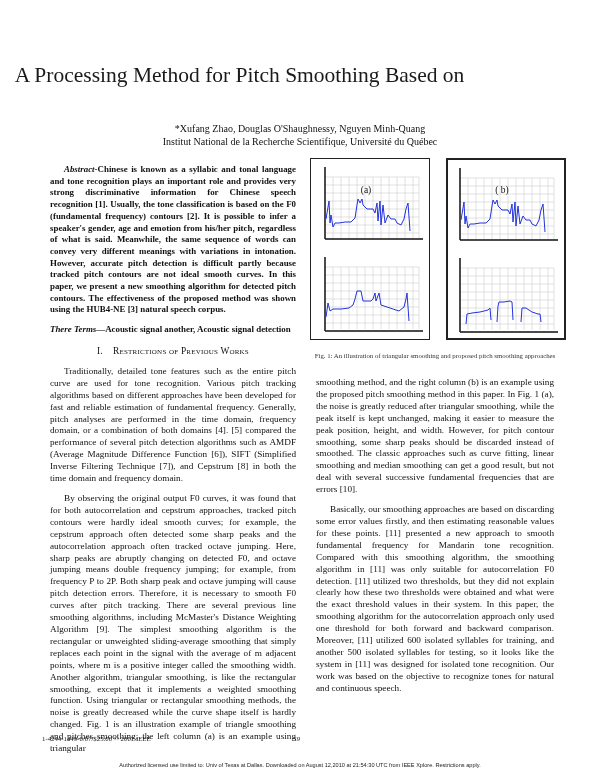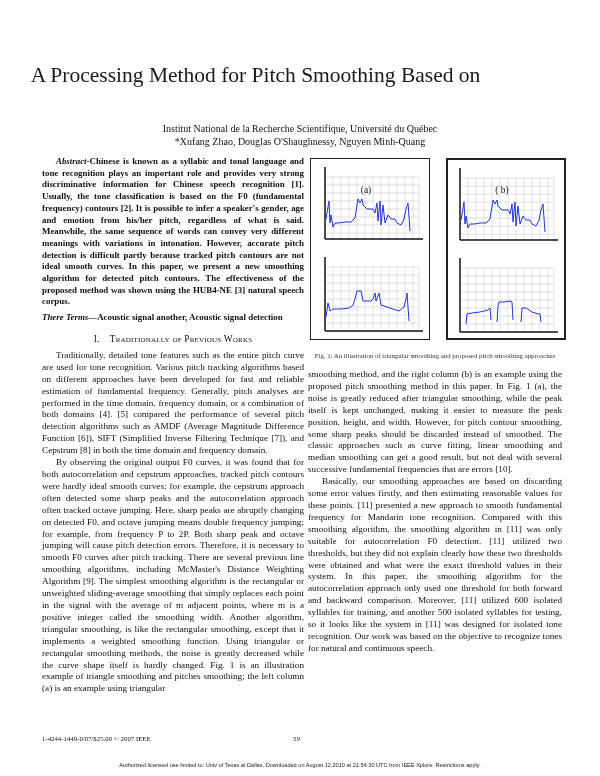--- a/index.html
+++ b/index.html
@@ -1,23 +1,23 @@
 <!DOCTYPE html>
 <html><head>
 <meta charset="utf-8">
 <style>
   html, body { margin: 0; padding: 0; background: #ffffff; }
   body { width: 600px; height: 776px; position: relative; overflow: hidden;
          font-family: "Liberation Serif", "DejaVu Serif", serif; color: #111; }
-  .title { position: absolute; left: 16px; width: 479px; top: 62px; text-align: center;
+  .title { position: absolute; left: 0; width: 479px; top: 62px; text-align: center;
            font-size: 21.5px; line-height: 26px; color: #1a1a1a; }
   .authors { position: absolute; left: 0; width: 600px; top: 122px; text-align: center;
              font-size: 10px; line-height: 13px; }
   .col { position: absolute; font-size: 9.2px; line-height: 11.9px; text-align: justify; }
-  .col p { margin: 0; }
+  .col p { margin: 8px; }
   .left { left: 42px; width: 262px; top: 156px; }
   .right { left: 308px; width: 254px; top: 369px; }
   .abstract { font-weight: bold; text-indent: 14px; font-size: 8.9px; line-height: 11.7px; }
   .abstract i, .index i { font-style: italic; }
   .index { font-weight: bold; margin-top: 4px !important; font-size: 8.9px; }
   .section { text-align: center; margin: 10px 0 4px 0 !important; font-size: 9.4px; letter-spacing: 0.2px; }
   .section .sc { font-variant: small-caps; }
   .indent { text-indent: 14px; }
   .figure { position: absolute; left: 308px; top: 158px; width: 256px; height: 182px; }
   .panel { position: absolute; top: 0; width: 120px; height: 182px; border: 1.5px solid #222; box-sizing: border-box; }
@@ -33,28 +33,28 @@
                  font-family: "Liberation Sans", "DejaVu Sans", sans-serif; font-size: 5.6px; color: #222; }
 </style>
 </head>
 <body>
 
 <div class="title">
   <div>A Processing Method for Pitch Smoothing Based on</div>
 </div>
 
 <div class="authors">
+  <div>*Xufang Zhao, Douglas O'Shaughnessy, Nguyen Minh-Quang</div>
   <div>Institut National de la Recherche Scientifique, Université du Québec</div>
-  <div>*Xufang Zhao, Douglas O'Shaughnessy, Nguyen Minh-Quang</div>
 </div>
 
 <div class="col left">
   <p class="abstract"><i>Abstract</i><span>-Chinese is known as a syllabic and tonal language and tone recognition plays an important role and provides very strong discriminative information for Chinese speech recognition [1]. Usually, the tone classification is based on the F0 (fundamental frequency) contours [2]. It is possible to infer a speaker's gender, age and emotion from his/her pitch, regardless of what is said. Meanwhile, the same sequence of words can convey very different meanings with variations in intonation. However, accurate pitch detection is difficult partly because tracked pitch contours are not ideal smooth curves. In this paper, we present a new smoothing algorithm for detected pitch contours. The effectiveness of the proposed method was shown using the HUB4-NE [3] natural speech corpus.</span></p>
   <p class="index"><i>There Terms</i><span>—Acoustic signal another, Acoustic signal detection</span></p>
-  <p class="section"><span>I.</span>&nbsp;&nbsp;&nbsp;&nbsp;<span class="sc">Traditionally of Previous Works</span></p>
+  <p class="section"><span>I.</span>&nbsp;&nbsp;&nbsp;&nbsp;<span class="sc">Restrictions of Previous Works</span></p>
   <p class="indent">Traditionally, detailed tone features such as the entire pitch curve are used for tone recognition. Various pitch tracking algorithms based on different approaches have been developed for fast and reliable estimation of fundamental frequency. Generally, pitch analyses are performed in the time domain, frequency domain, or a combination of both domains [4]. [5] compared the performance of several pitch detection algorithms such as AMDF (Average Magnitude Difference Function [6]), SIFT (Simplified Inverse Filtering Technique [7]), and Cepstrum [8] in both the time domain and frequency domain.</p>
   <p class="indent">By observing the original output F0 curves, it was found that for both autocorrelation and cepstrum approaches, tracked pitch contours were hardly ideal smooth curves; for example, the cepstrum approach often detected some sharp peaks and the autocorrelation approach often tracked octave jumping. Here, sharp peaks are abruptly changing on detected F0, and octave jumping means double frequency jumping; for example, from frequency P to 2P. Both sharp peak and octave jumping will cause pitch detection errors. Therefore, it is necessary to smooth F0 curves after pitch tracking. There are several previous line smoothing algorithms, including McMaster's Distance Weighting Algorithm [9]. The simplest smoothing algorithm is the rectangular or unweighted sliding-average smoothing that simply replaces each point in the signal with the average of m adjacent points, where m is a positive integer called the smoothing width. Another algorithm, triangular smoothing, is like the rectangular smoothing, except that it implements a weighted smoothing function. Using triangular or rectangular smoothing methods, the noise is greatly decreased while the curve shape itself is hardly changed. Fig. 1 is an illustration example of triangle smoothing and pitches smoothing; the left column (a) is an example using triangular</p>
 </div>
 
 <div class="figure">
   <div class="panel panel-a">
     <svg class="plot" style="top:2px" viewBox="0 0 116 84">
       <g stroke="#cfcfcf" stroke-width="0.6">
         <line x1="14" y1="16" x2="108" y2="16"></line>
           <line x1="14" y1="24" x2="108" y2="24"></line>

